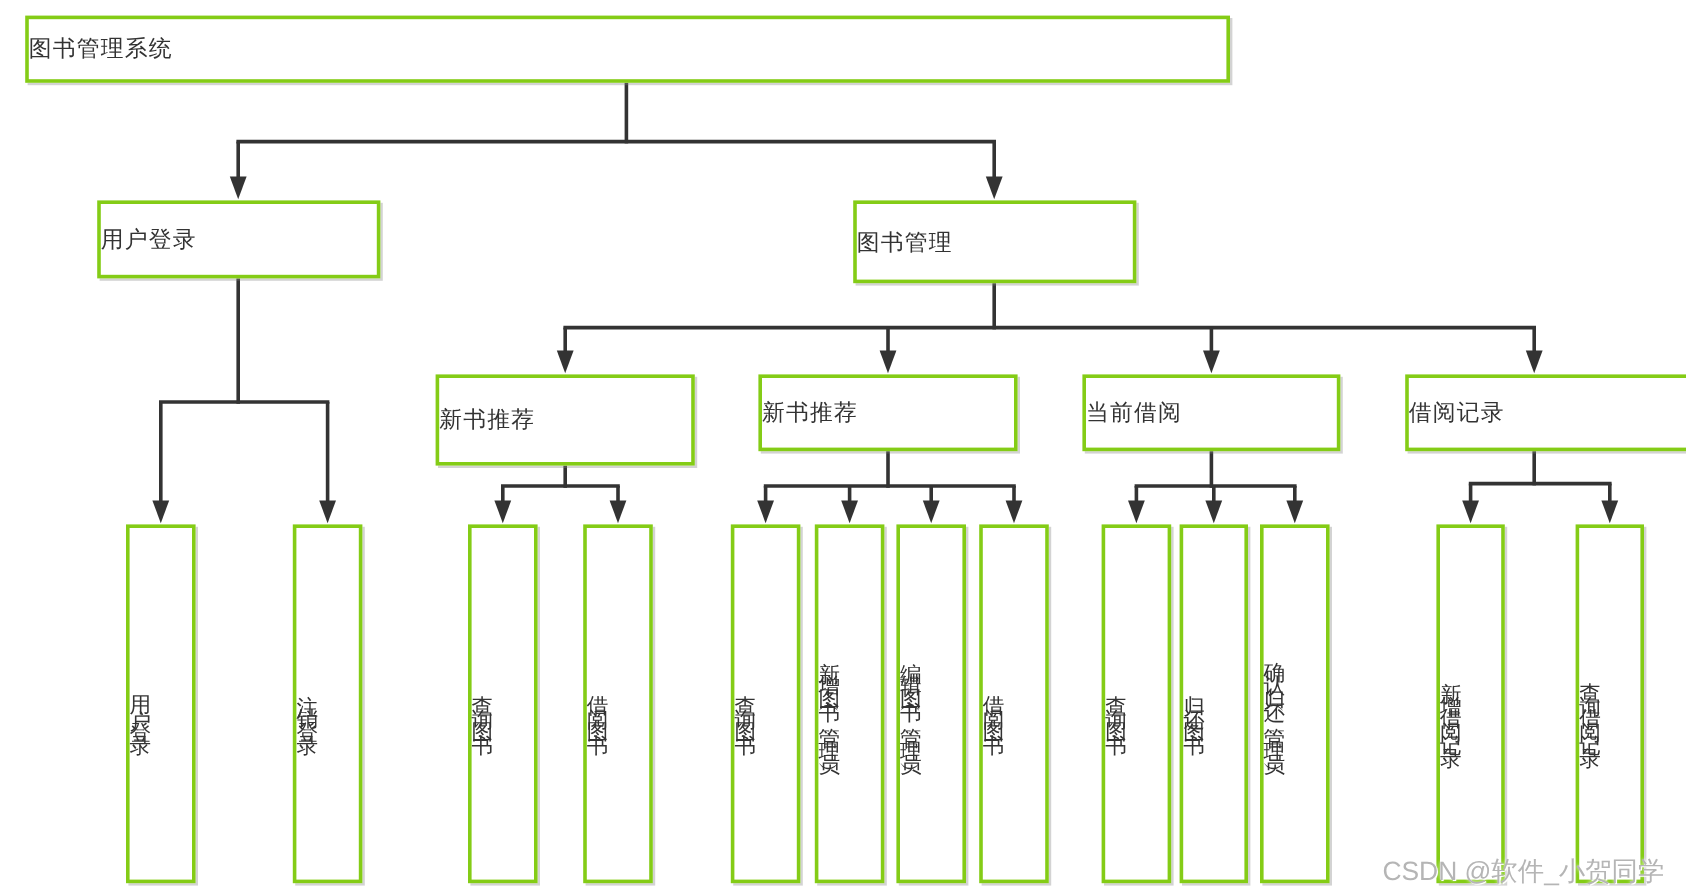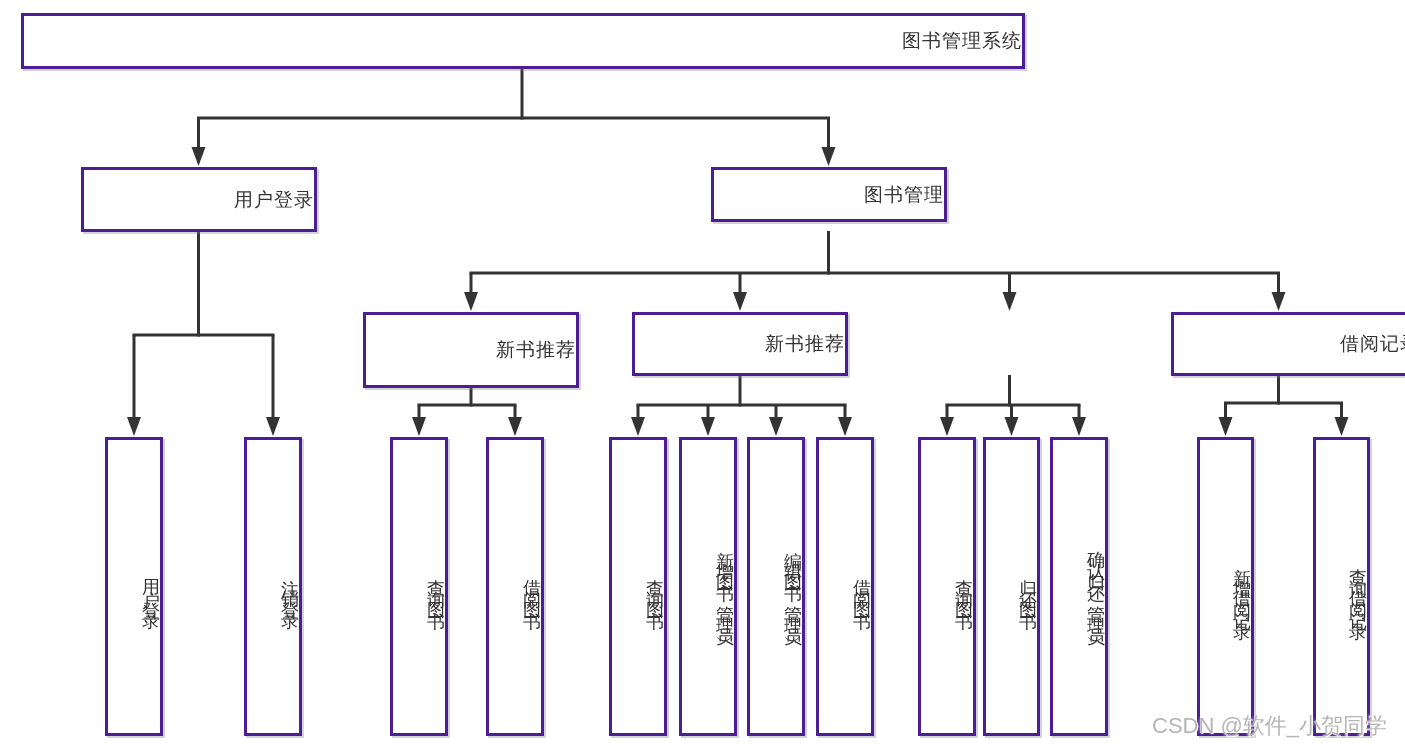--- a/index.html
+++ b/index.html
@@ -14,25 +14,25 @@
   }
   .connectors {
     position: absolute;
     left: 0; top: 0;
     width: 1405px; height: 747px;
     z-index: 0;
   }
   .node {
     position: absolute;
     box-sizing: border-box;
-    border: 3px solid #4c1d95;
+    border: 3px solid #84cc16;
     background: #ffffff;
     display: flex;
     align-items: center;
-    justify-content: flex-end;
+    justify-content: flex-start;
     z-index: 1;
     box-shadow: 2px 2px 0 rgba(130,130,130,0.35);
   }
   .node .lbl {
     font-size: 19px;
     letter-spacing: 1px;
     color: #333333;
     white-space: nowrap;
   }
   .leaf .vlbl {
@@ -126,29 +126,32 @@
     </g>
   </svg>
 
   <div class="node" style="left:21px; top:13px; width:1004px; height:56px;">
     <span class="lbl">图书管理系统</span>
   </div>
 
   <div class="node" style="left:81px; top:167px; width:236px; height:65px;">
     <span class="lbl">用户登录</span>
   </div>
-  <div class="node" style="left:711px; top:167px; width:236px; height:55px;">
+  <div class="node" style="left:711px; top:167px; width:236px; height:69px;">
     <span class="lbl">图书管理</span>
   </div>
 
   <div class="node" style="left:363px; top:312px; width:216px; height:76px;">
     <span class="lbl">新书推荐</span>
   </div>
   <div class="node" style="left:632px; top:312px; width:216px; height:64px;">
     <span class="lbl">新书推荐</span>
+  </div>
+  <div class="node" style="left:902px; top:312px; width:215px; height:64px;">
+    <span class="lbl">当前借阅</span>
   </div>
   <div class="node" style="left:1171px; top:312px; width:252px; height:64px;">
     <span class="lbl">借阅记录</span>
   </div>
 
   <div class="node leaf" style="left:105px; top:437px; width:58px; height:299px;">
     <span class="vlbl">用户登录</span>
   </div>
   <div class="node leaf" style="left:244px; top:437px; width:58px; height:299px;">
     <span class="vlbl">注销登录</span>

